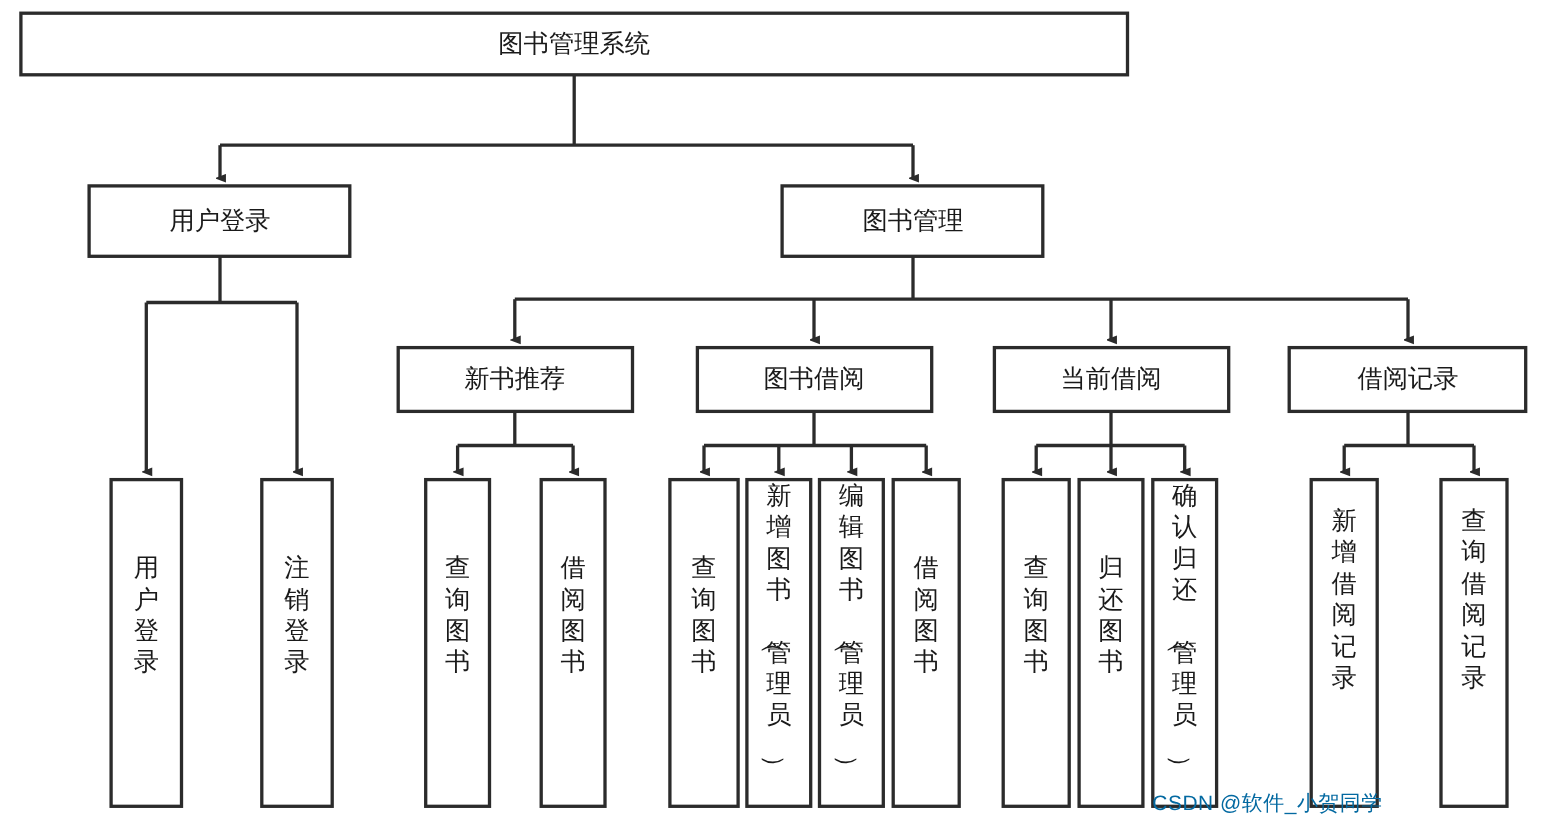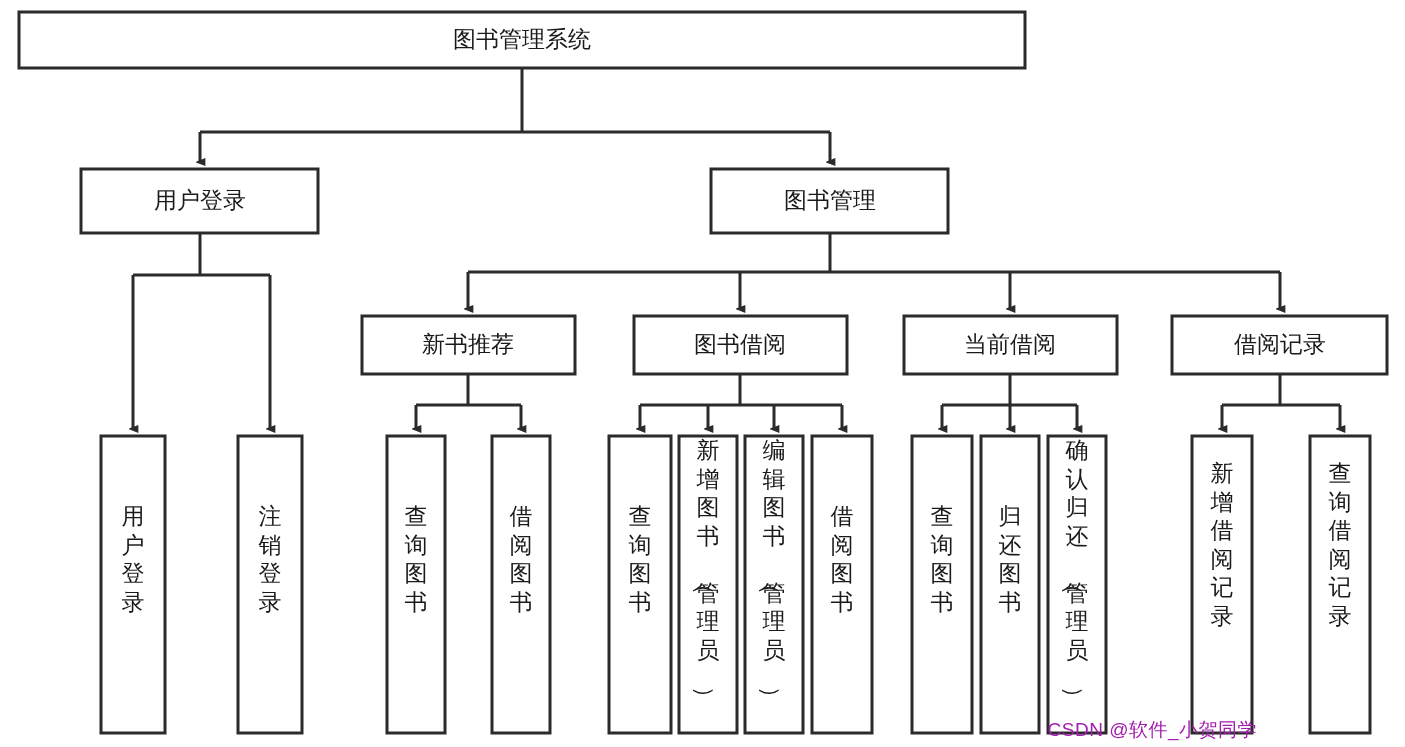--- a/index.html
+++ b/index.html
@@ -49,21 +49,21 @@
     font-family: "Liberation Sans", "DejaVu Sans", sans-serif;
     font-size: 23px;
     text-anchor: middle;
   }
   .watermark-text {
     position: absolute;
     right: 12px;
     bottom: 4px;
     font-family: "Liberation Sans", "DejaVu Sans", sans-serif;
     font-size: 19px;
-    color: #a21caf;
+    color: #0369a1;
     white-space: nowrap;
     letter-spacing: 0.5px;
     user-select: none;
   }
 </style>
 </head>
 <body>
 
 <div id="diagram-root">
   <svg class="diagram-canvas" viewBox="0 0 1405 747" xmlns="http://www.w3.org/2000/svg">

